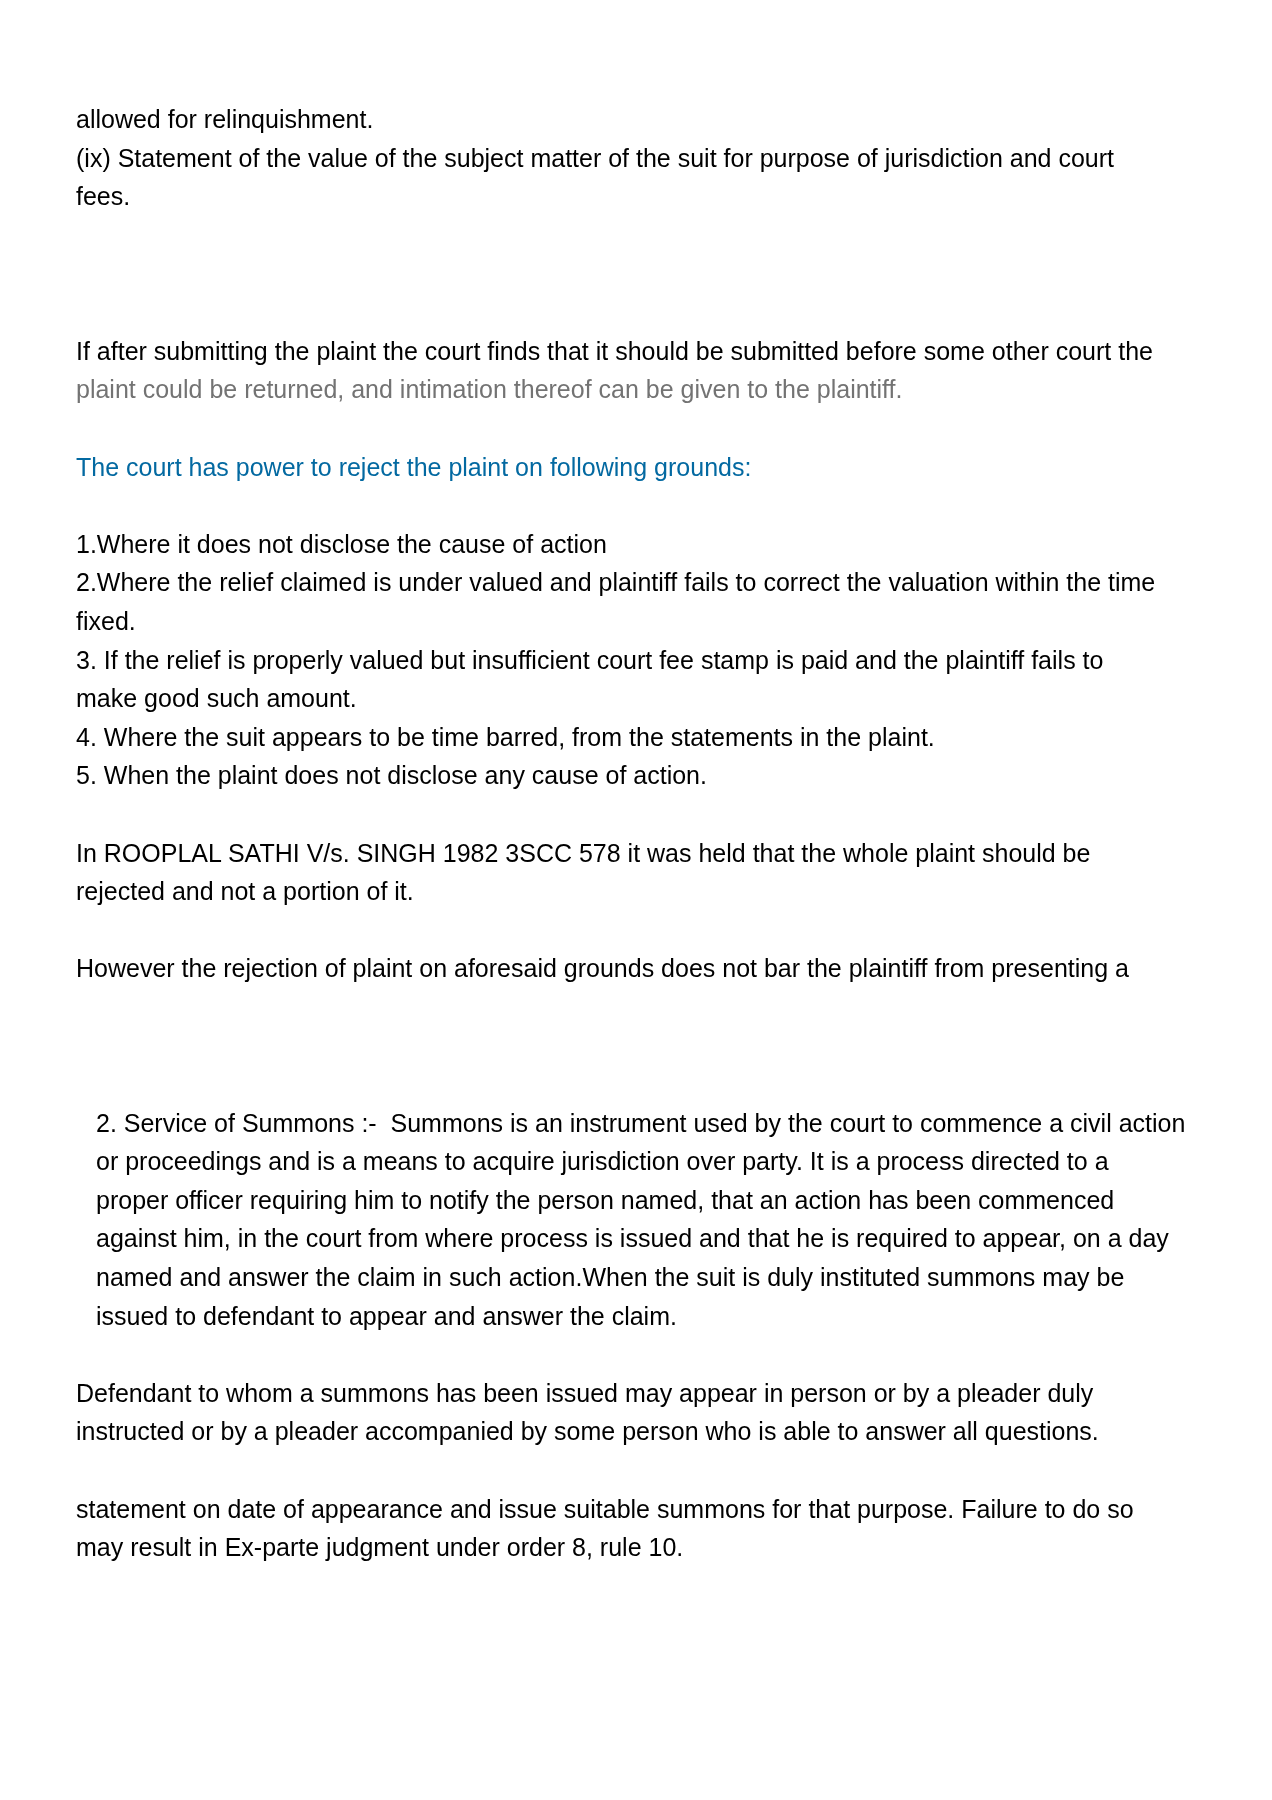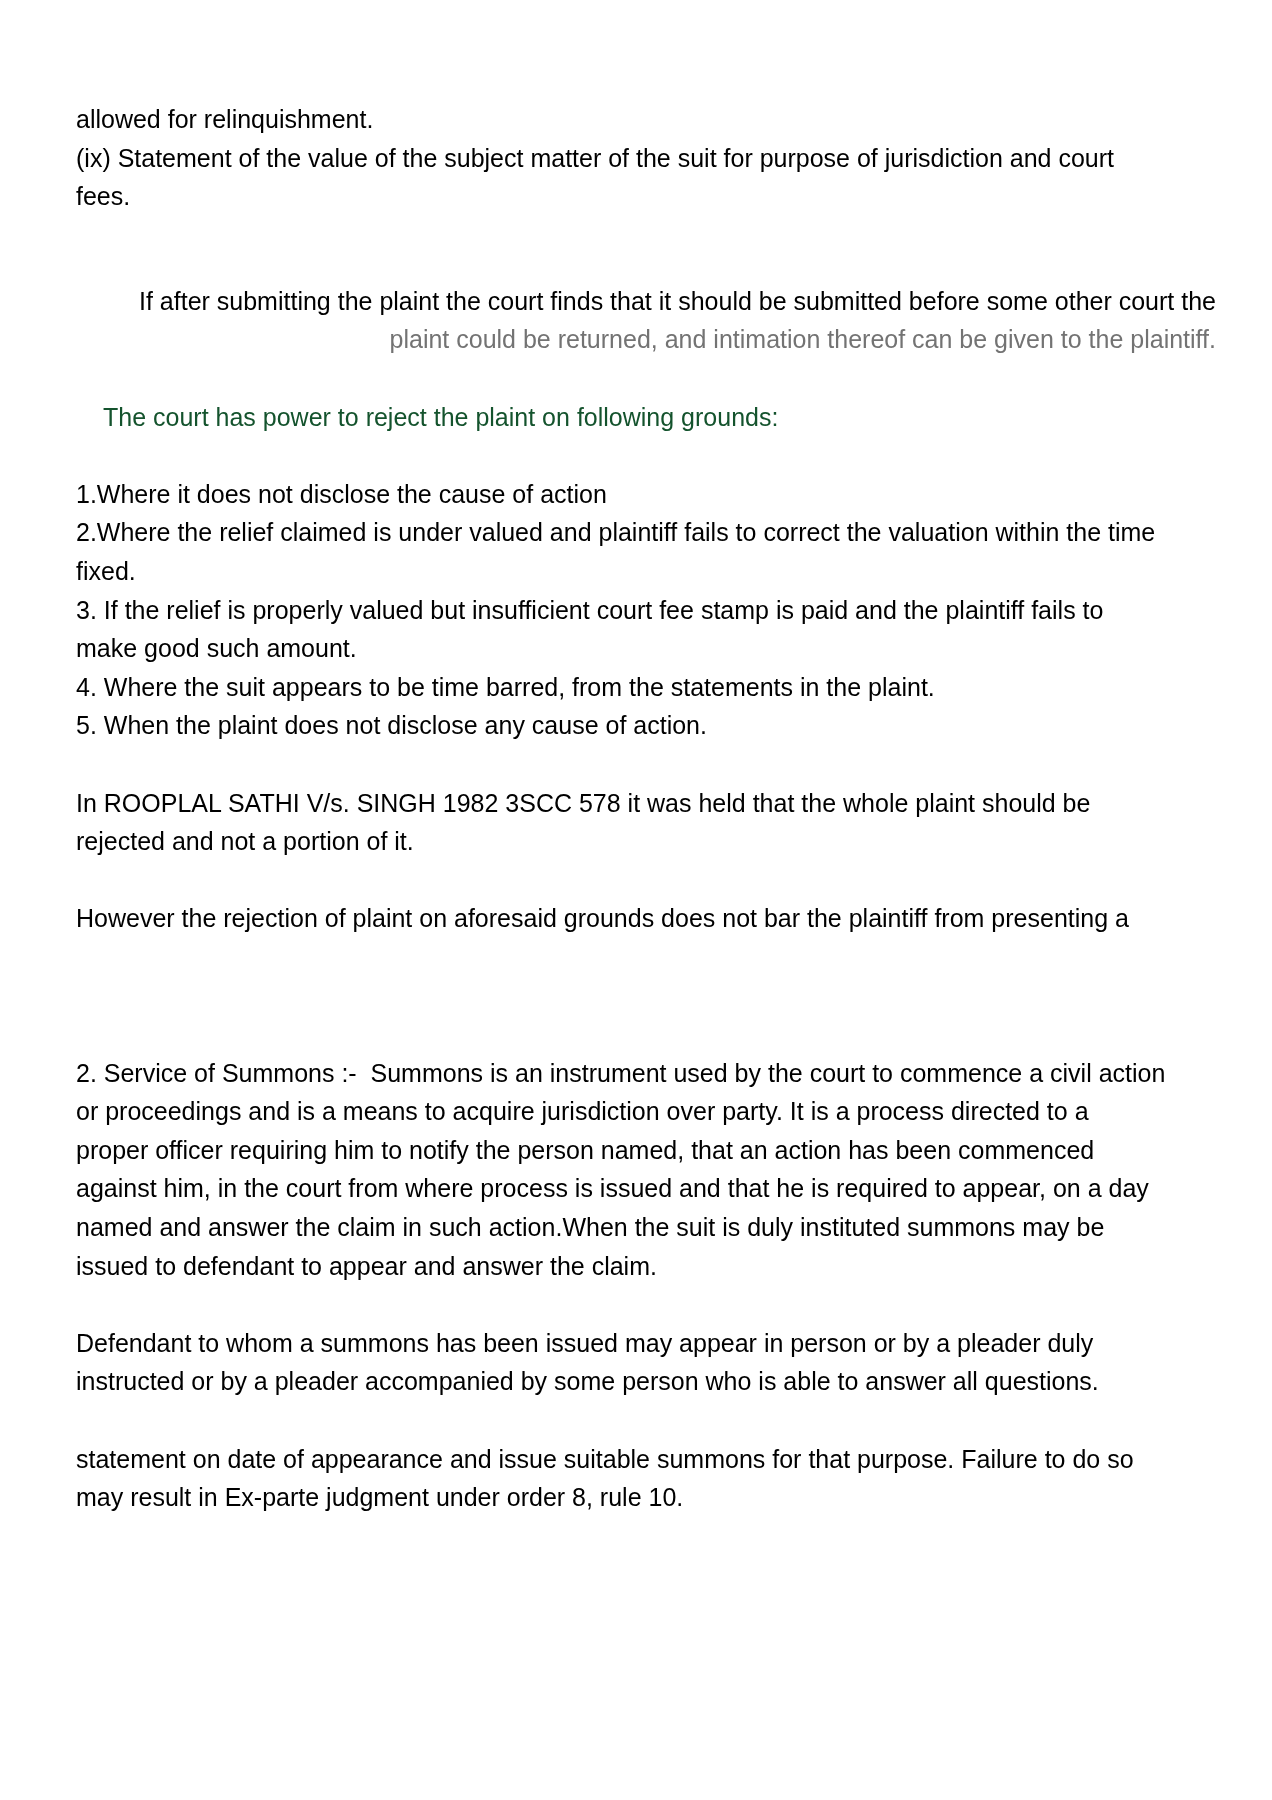--- a/index.html
+++ b/index.html
@@ -38,44 +38,44 @@
 </style>
 </head>
 <body>
 
 <main class="page" style="background: rgb(255, 255, 255);">
     <div class="para" style="margin-top: 0px;">
       <div class="line" style="color: rgb(0, 0, 0);">allowed for relinquishment.</div>
       <div class="line" style="color: rgb(0, 0, 0);">(ix) Statement of the value of the subject matter of the suit for purpose of jurisdiction and court</div>
       <div class="line" style="color: rgb(0, 0, 0);">fees.</div>
     </div>
-    <div class="para" style="margin-top: 66px; text-align: right;">
+    <div class="para" style="margin-top: 116px;">
       <div class="line" style="color: rgb(0, 0, 0);">If after submitting the plaint the court finds that it should be submitted before some other court the</div>
       <div class="line" style="color: #737373;">plaint could be returned, and intimation thereof can be given to the plaintiff.</div>
     </div>
     <div class="para" style="margin-top: 38.6px;">
-      <div class="line" style="color: #14532d; margin-left: 27px;">The court has power to reject the plaint on following grounds:</div>
+      <div class="line" style="color: #0369a1;">The court has power to reject the plaint on following grounds:</div>
     </div>
     <div class="para" style="margin-top: 38.6px;">
       <div class="line" style="color: rgb(0, 0, 0);">1.Where it does not disclose the cause of action</div>
       <div class="line" style="color: rgb(0, 0, 0);">2.Where the relief claimed is under valued and plaintiff fails to correct the valuation within the time</div>
       <div class="line" style="color: rgb(0, 0, 0);">fixed.</div>
       <div class="line" style="color: rgb(0, 0, 0);">3. If the relief is properly valued but insufficient court fee stamp is paid and the plaintiff fails to</div>
       <div class="line" style="color: rgb(0, 0, 0);">make good such amount.</div>
       <div class="line" style="color: rgb(0, 0, 0);">4. Where the suit appears to be time barred, from the statements in the plaint.</div>
       <div class="line" style="color: rgb(0, 0, 0);">5. When the plaint does not disclose any cause of action.</div>
     </div>
     <div class="para" style="margin-top: 38.6px;">
       <div class="line" style="color: rgb(0, 0, 0);">In ROOPLAL SATHI V/s. SINGH 1982 3SCC 578 it was held that the whole plaint should be</div>
       <div class="line" style="color: rgb(0, 0, 0);">rejected and not a portion of it.</div>
     </div>
     <div class="para" style="margin-top: 38.6px;">
       <div class="line" style="color: rgb(0, 0, 0);">However the rejection of plaint on aforesaid grounds does not bar the plaintiff from presenting a</div>
     </div>
-    <div class="para" style="margin-top: 115.8px;">
+    <div class="para" style="margin-top: 115.8px; margin-left: 20px;">
       <div class="line" style="color: rgb(0, 0, 0);">2. Service of Summons :-  Summons is an instrument used by the court to commence a civil action</div>
       <div class="line" style="color: rgb(0, 0, 0);">or proceedings and is a means to acquire jurisdiction over party. It is a process directed to a</div>
       <div class="line" style="color: rgb(0, 0, 0);">proper officer requiring him to notify the person named, that an action has been commenced</div>
       <div class="line" style="color: rgb(0, 0, 0);">against him, in the court from where process is issued and that he is required to appear, on a day</div>
       <div class="line" style="color: rgb(0, 0, 0);">named and answer the claim in such action.When the suit is duly instituted summons may be</div>
       <div class="line" style="color: rgb(0, 0, 0);">issued to defendant to appear and answer the claim.</div>
     </div>
     <div class="para" style="margin-top: 38.6px;">
       <div class="line" style="color: rgb(0, 0, 0);">Defendant to whom a summons has been issued may appear in person or by a pleader duly</div>
       <div class="line" style="color: rgb(0, 0, 0);">instructed or by a pleader accompanied by some person who is able to answer all questions.</div>

